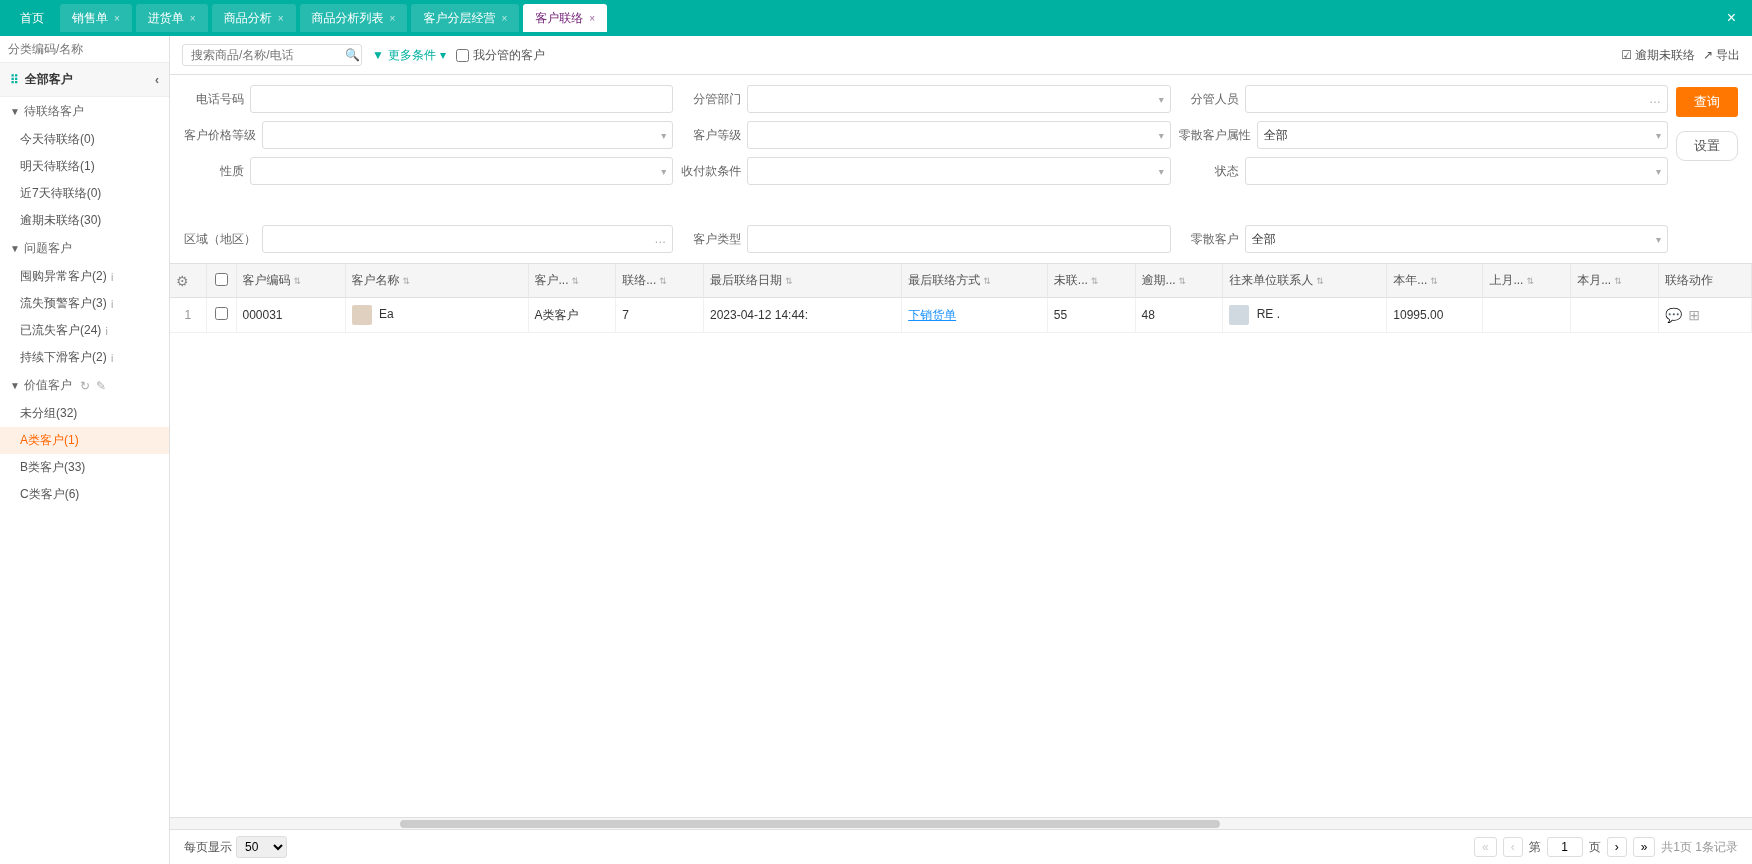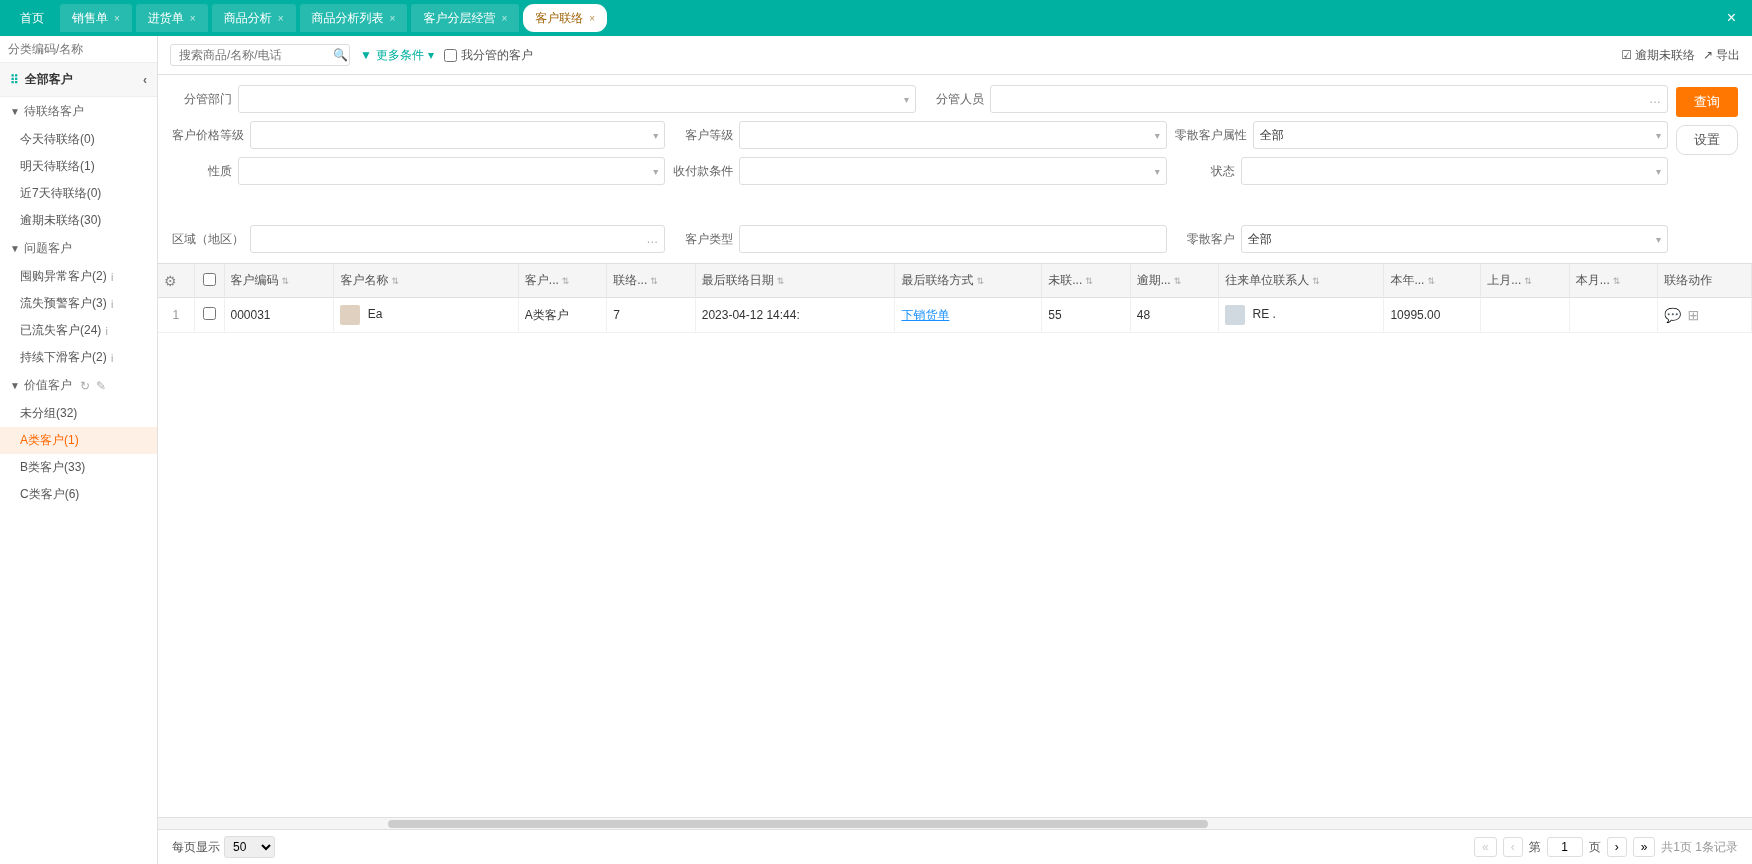--- a/index.html
+++ b/index.html
@@ -22,22 +22,21 @@
       height: 28px;
       background: rgba(255,255,255,0.15);
       border-radius: 3px 3px 0 0;
       color: white;
       cursor: pointer;
       gap: 6px;
       font-size: 13px;
     }
     .nav-tab.active {
       background: white;
-      color: #a16207;
-      border-radius: 11px;
+      color: #701a75;
     }
     .nav-tab .close-x {
       font-size: 10px;
       opacity: 0.7;
       cursor: pointer;
     }
     .nav-home {
       padding: 0 12px;
       height: 28px;
       display: flex;
@@ -55,21 +54,21 @@
     }
 
     
     .main-layout {
       display: flex;
       height: calc(864px - 36px);
     }
 
     
     .sidebar {
-      width: 158px;
+      width: 170px;
       background: white;
       border-right: 1px solid #e0e0e0;
       display: flex;
       flex-direction: column;
       overflow-y: auto;
     }
     .sidebar-search {
       display: flex;
       align-items: center;
       padding: 6px 8px;
@@ -535,20 +534,24 @@
         </div>
       </div>
     </div>
 
     <div class="filter-panel">
       <div style="display:flex;gap:8px;align-items:flex-start;">
         <div style="flex:1;">
 
           <div class="filter-row">
             <div class="filter-field">
+              <span class="filter-label">电话号码</span>
+              <input class="filter-input" type="text" value="" style="">
+            </div>
+            <div class="filter-field">
               <span class="filter-label">分管部门</span>
               <div class="filter-select">
                 <span></span>
                 <span class="filter-select-arrow">▾</span>
               </div>
             </div>
             <div class="filter-field">
               <span class="filter-label">分管人员</span>
               <div class="filter-select" style="flex:1;">
                 <span></span>
@@ -623,21 +626,21 @@
             <div class="filter-field">
               <span class="filter-label">零散客户</span>
               <div class="filter-select">
                 <span>全部</span>
                 <span class="filter-select-arrow">▾</span>
               </div>
             </div>
           </div>
         </div>
 
-        <div style="display:flex;flex-direction:column;gap:8px;padding-top:2px;">
+        <div style="display:flex;flex-direction:column;gap:14px;padding-top:2px;">
           <button class="btn-query">查询</button>
           <button class="btn-setting">设置</button>
         </div>
       </div>
     </div>
 
     <div class="table-area">
       <table>
         <thead>
           <tr>

